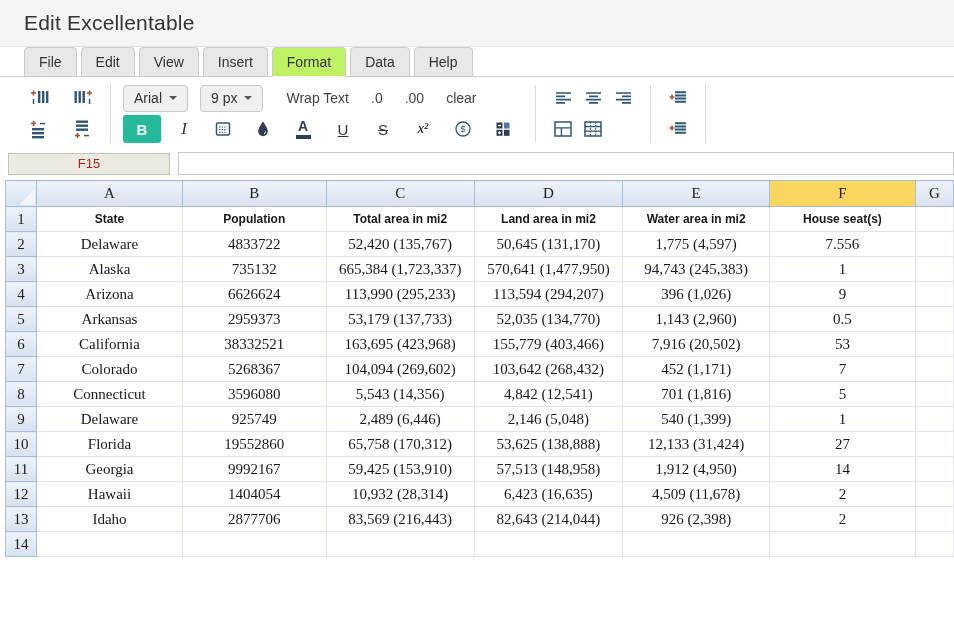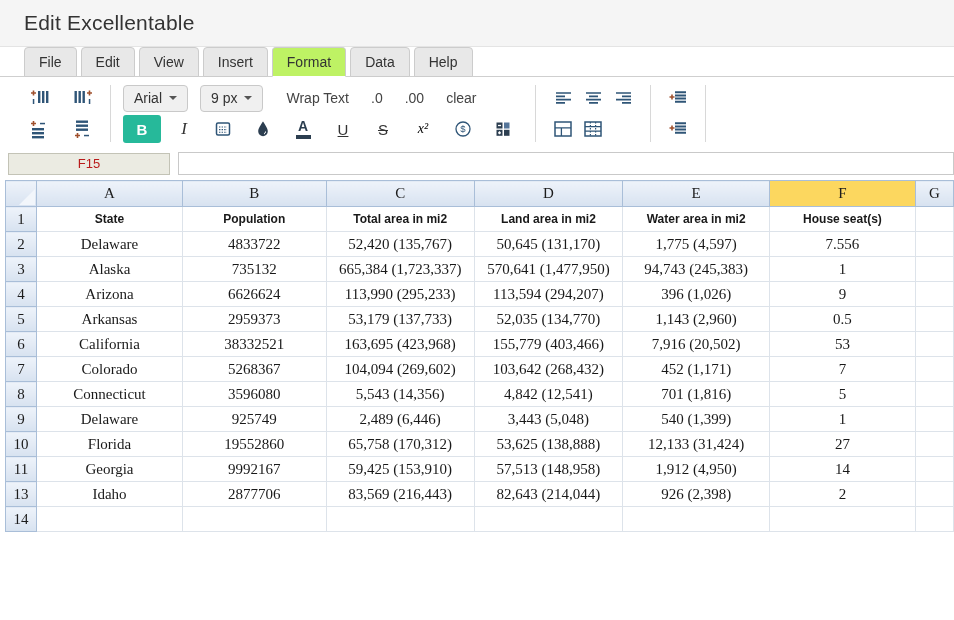--- a/index.html
+++ b/index.html
@@ -364,21 +364,21 @@
           <td>4,842 (12,541)</td>
           <td>701 (1,816)</td>
           <td>5</td>
           <td></td>
         </tr>
         <tr>
           <th>9</th>
           <td>Delaware</td>
           <td>925749</td>
           <td>2,489 (6,446)</td>
-          <td>3,443 (5,048)</td>
+          <td>2,146 (5,048)</td>
           <td>540 (1,399)</td>
           <td>1</td>
           <td></td>
         </tr>
         <tr>
           <th>10</th>
           <td>Florida</td>
           <td>19552860</td>
           <td>65,758 (170,312)</td>
           <td>53,625 (138,888)</td>
@@ -390,20 +390,30 @@
           <th>11</th>
           <td>Georgia</td>
           <td>9992167</td>
           <td>59,425 (153,910)</td>
           <td>57,513 (148,958)</td>
           <td>1,912 (4,950)</td>
           <td>14</td>
           <td></td>
         </tr>
         <tr>
+          <th>12</th>
+          <td>Hawaii</td>
+          <td>1404054</td>
+          <td>10,932 (28,314)</td>
+          <td>6,423 (16,635)</td>
+          <td>4,509 (11,678)</td>
+          <td>2</td>
+          <td></td>
+        </tr>
+        <tr>
           <th>13</th>
           <td>Idaho</td>
           <td>2877706</td>
           <td>83,569 (216,443)</td>
           <td>82,643 (214,044)</td>
           <td>926 (2,398)</td>
           <td>2</td>
           <td></td>
         </tr>
         <tr>

